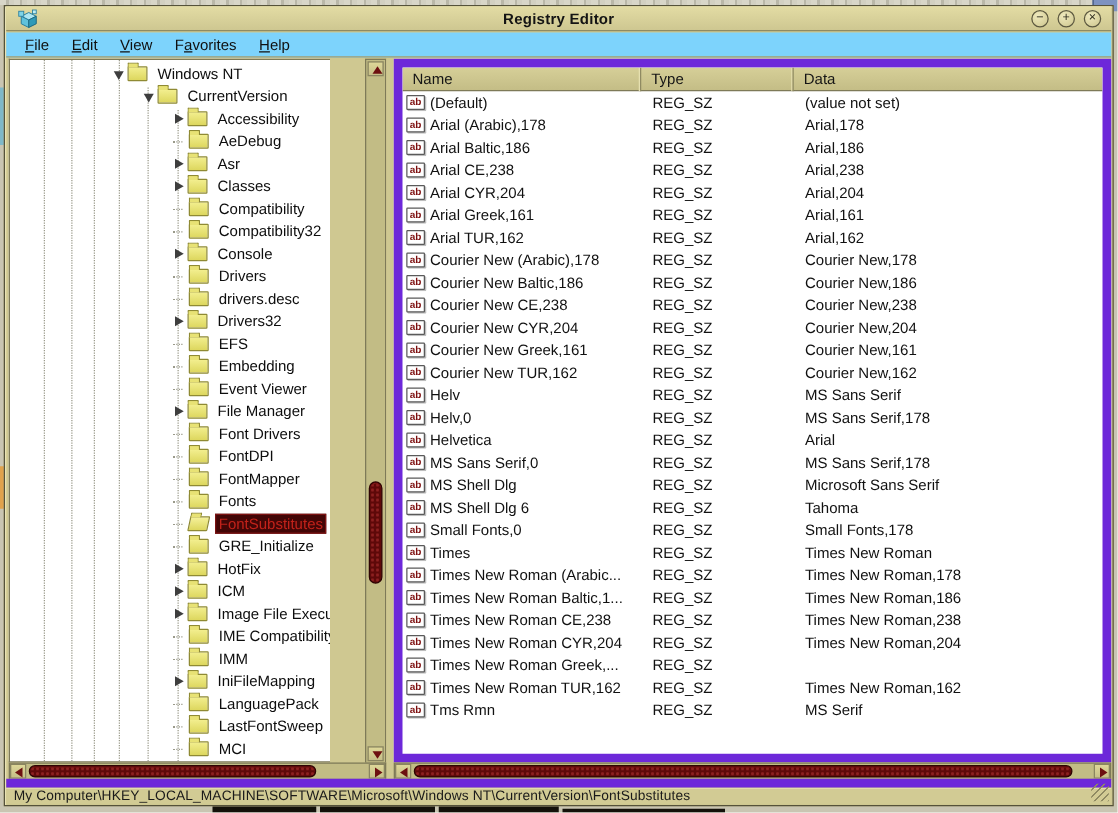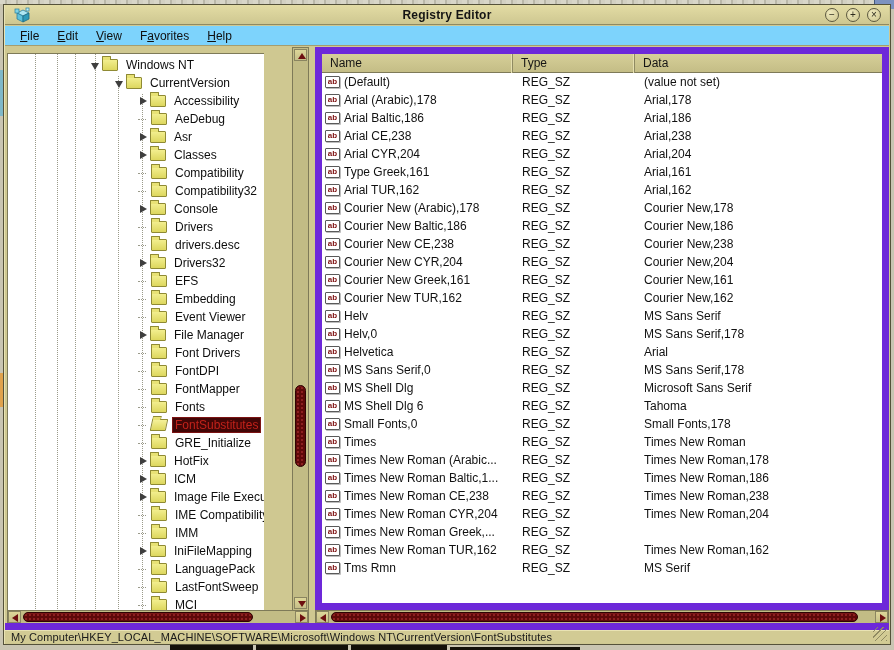--- a/index.html
+++ b/index.html
@@ -26,21 +26,21 @@
   .win-buttons { position:absolute; right:8px; top:3px; display:flex; gap:7px; }
   .win-btn { width:14px; height:14px; border-radius:50%; border:1px solid #5d5940; background:radial-gradient(circle at 35% 30%,#efe9bd,#cdc68e);
     font-size:10px; line-height:11px; text-align:center; color:#2c2a1c; cursor:default; }
 
   .menubar { position:absolute; left:1px; top:21px; right:1px; height:20px; background:#7dd3fc;
     border-bottom:1px solid #a39d70; display:flex; align-items:center; padding-left:6px; }
   .menu-item { padding:2px 9px; font-size:12px; color:#101010; }
   .menu-item .u { text-decoration:underline; }
 
   
-  .tree-pane { position:absolute; left:3px; top:48px; width:257px; height:563px; background:#fff;
+  .tree-pane { position:absolute; left:3px; top:42px; width:257px; height:563px; background:#fff;
     border:1px solid #7e7a58; border-right:none; overflow:hidden; }
   .tree-inner { position:absolute; left:0; top:2px; width:100%; }
   .guide { position:absolute; top:0; bottom:0; width:0; border-left:1px dotted #9a9a8a; }
   .tree-row { position:relative; height:18px; display:flex; align-items:center; white-space:nowrap; }
   .tree-cell { display:flex; align-items:center; height:18px; }
   .expander { width:10px; height:10px; margin-right:2px; position:relative; flex:0 0 10px; }
   .expander.collapsed::before { content:""; position:absolute; left:2px; top:1px;
     border-left:7px solid #3e3e3e; border-top:4px solid transparent; border-bottom:4px solid transparent; }
   .expander.expanded::before { content:""; position:absolute; left:1px; top:3px;
     border-top:7px solid #3e3e3e; border-left:4px solid transparent; border-right:4px solid transparent; }
@@ -441,21 +441,21 @@
           <div class="cell c-name">
             <span class="ab-icon">ab</span>
             <span>Arial CYR,204</span>
           </div>
           <div class="cell c-type">REG_SZ</div>
           <div class="cell c-data">Arial,204</div>
         </div>
         <div class="list-row">
           <div class="cell c-name">
             <span class="ab-icon">ab</span>
-            <span>Type Greek,161</span>
+            <span>Arial Greek,161</span>
           </div>
           <div class="cell c-type">REG_SZ</div>
           <div class="cell c-data">Arial,161</div>
         </div>
         <div class="list-row">
           <div class="cell c-name">
             <span class="ab-icon">ab</span>
             <span>Arial TUR,162</span>
           </div>
           <div class="cell c-type">REG_SZ</div>

